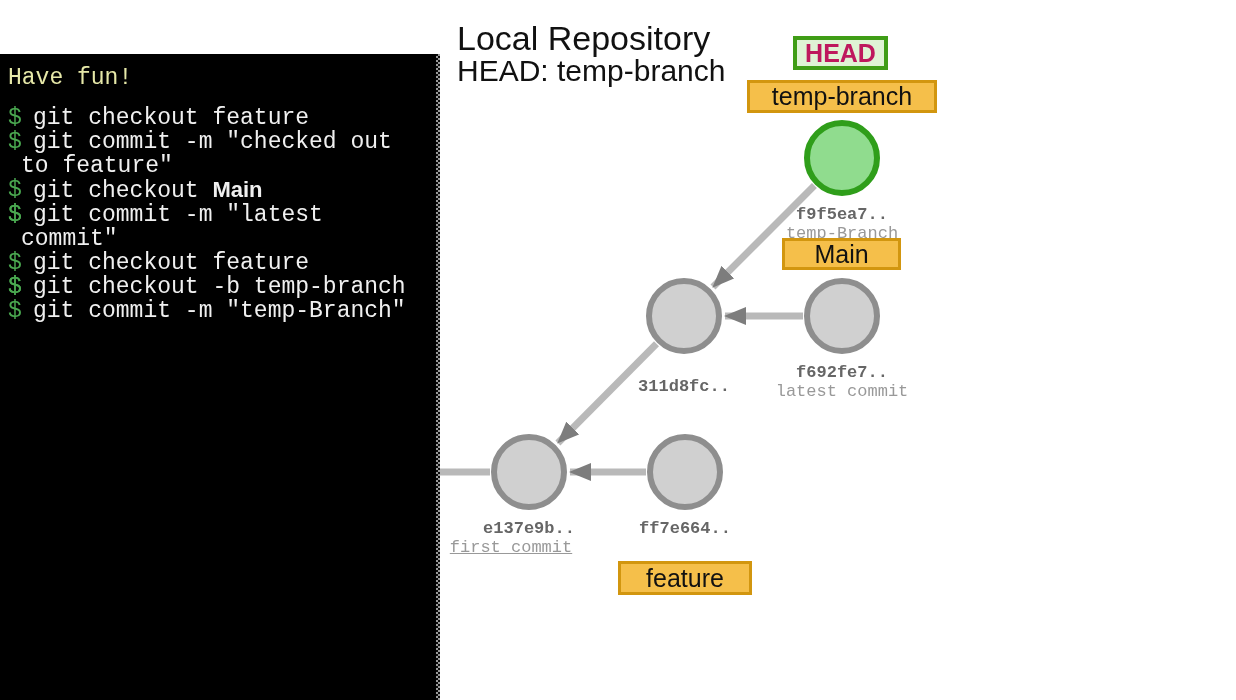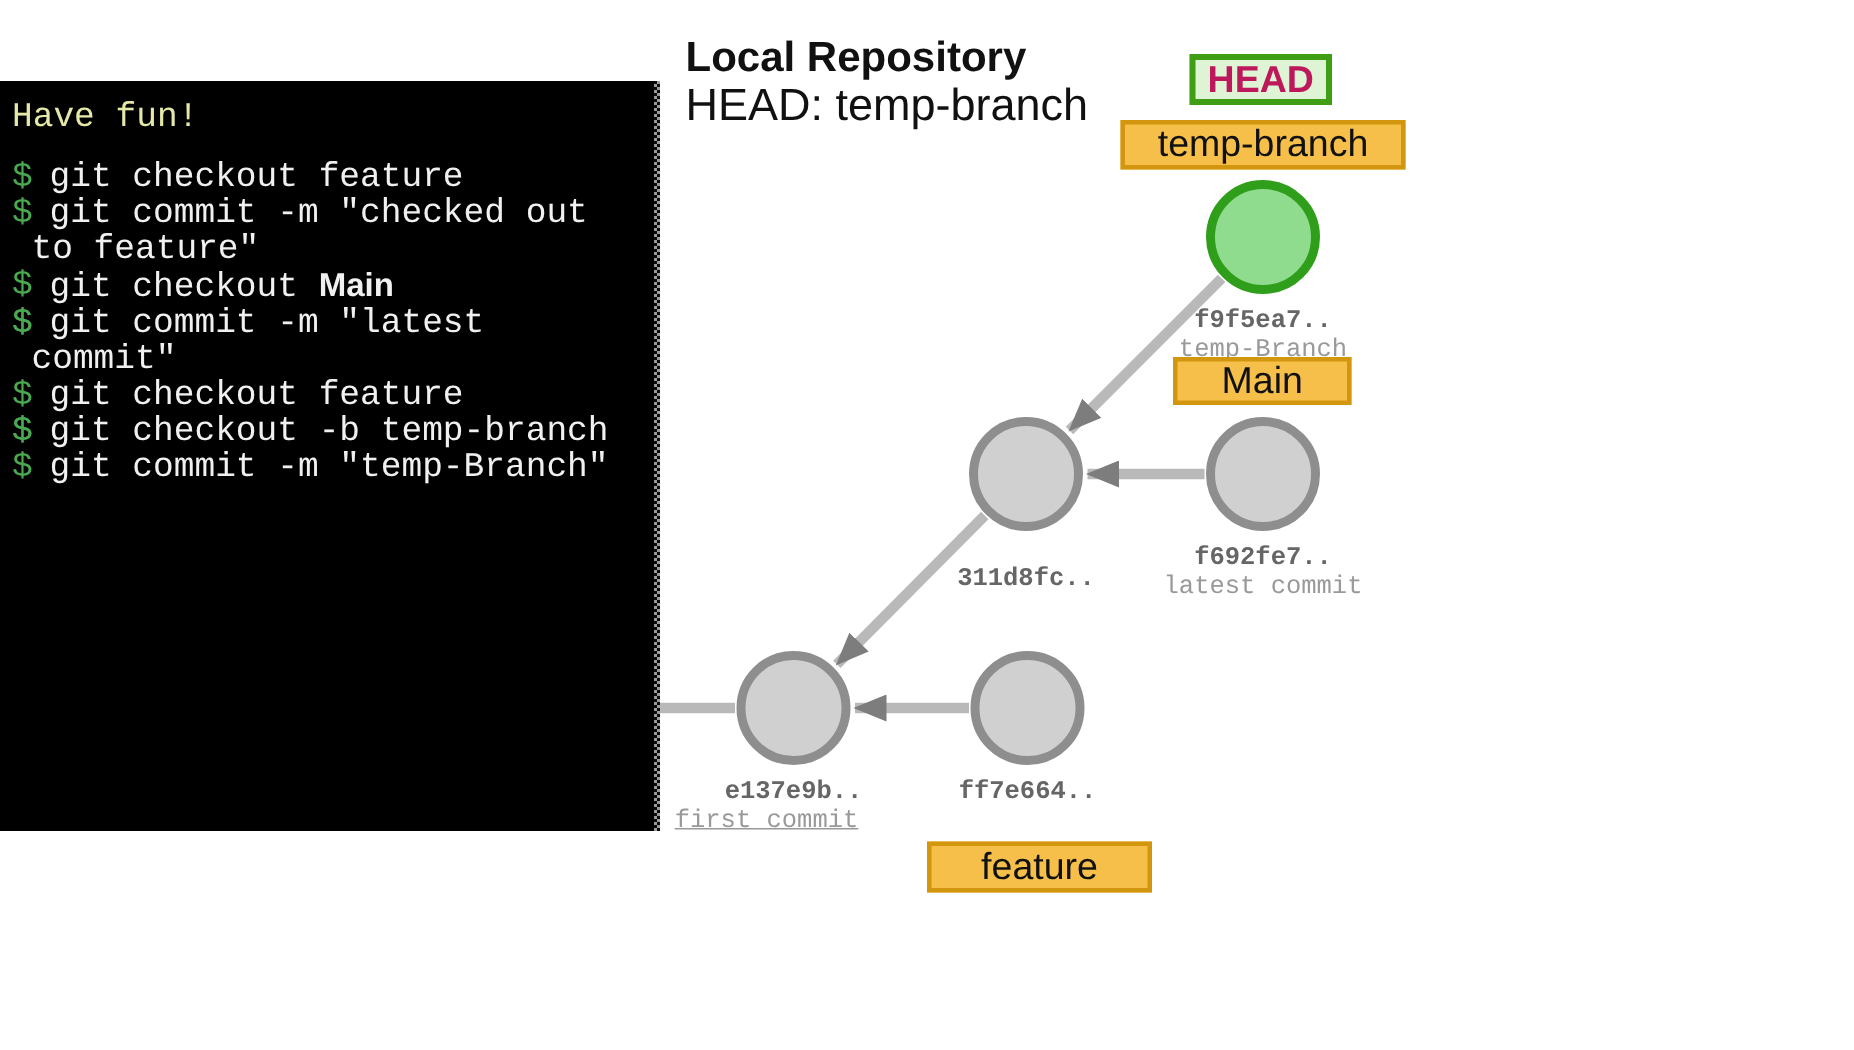--- a/index.html
+++ b/index.html
@@ -2,40 +2,40 @@
 <html style="--terminal-bg: #000000; --prompt-green: #4aa850; --command-text: #f0f0f0; --greeting-yellow: #e6e8a8; --head-box-bg: #dff3d5; --head-box-border: #3f9d16; --branch-box-bg: #f5bf4a; --branch-box-border: #d2960f; --commit-current-fill: #90dc8e; --commit-current-border: #2f9e1a; --commit-fill: #d0d0d0; --commit-border: #8e8e8e; --edge-line: #b9b9b9; --edge-head: #7d7d7d; --id-text: #666666; --message-text: #999999;"><head>
 <meta charset="utf-8">
 <style>
   html,body{margin:0;padding:0;background:#fff;}
   .stage{
     position:relative;width:1236px;height:700px;overflow:hidden;
     background:#fff;font-family:"Liberation Sans",sans-serif;
   }
   
   .terminal{
-    position:absolute;left:0;top:54px;width:440px;height:500px;
+    position:absolute;left:0;top:54px;width:440px;height:646px;
     background:var(--terminal-bg,#000);z-index:10;box-sizing:border-box;
     padding:12px 4px 0 0;
     font-family:"Liberation Mono","DejaVu Sans Mono",monospace;
     font-size:23px;line-height:24px;color:var(--command-text,#f0f0f0);
   }
   .terminal::after{
     content:"";position:absolute;right:0;top:0;bottom:0;width:4px;
     background:conic-gradient(#9a9a9a 25%,#0a0a0a 0 50%,#9a9a9a 0 75%,#0a0a0a 0) 0 0/4px 4px;
   }
   .greeting{color:var(--greeting-yellow,#e6e8a8);padding-left:8px;margin-bottom:16px;}
   .term-line{position:relative;padding-left:21px;text-indent:12px;}
   .term-line .prompt{
     position:absolute;left:8px;top:0;color:var(--prompt-green,#4aa850);text-indent:0;
   }
   .term-line .cmd{white-space:pre-wrap;}
   .branch-token{font-family:"Liberation Sans",sans-serif;font-weight:600;font-size:22px;}
   
   .repo-header{position:absolute;left:457px;top:21px;z-index:5;color:#111;}
-  .repo-header h1{margin:0;font-size:28px;line-height:34px;font-weight:bold;}
+  .repo-header h1{margin:0;font-size:34px;line-height:34px;font-weight:normal;}
   .repo-header .subtitle{font-size:30px;line-height:32px;font-weight:normal;text-align:right;}
   
   .edges{position:absolute;left:0;top:0;z-index:1;}
   .graph{position:absolute;left:0;top:0;width:100%;height:100%;z-index:2;}
   .commit{
     position:absolute;width:64px;height:64px;border-radius:50%;
     background:var(--commit-fill,#d0d0d0);border:6px solid var(--commit-border,#8e8e8e);
     z-index:2;
   }
   .commit.current{
@@ -113,17 +113,17 @@
       <div class="commit" style="left: 804px; top: 278px;"></div>
       <div class="commit-id" style="left: 842px; top: 363px;">f692fe7..</div>
       <div class="commit-msg" style="left: 842px; top: 382px;">latest commit</div>
       <div class="commit" style="left: 491px; top: 434px;"></div>
       <div class="commit-id" style="left: 529px; top: 519px;">e137e9b..</div>
       <div class="commit-msg" style="left: 511px; top: 538px; text-decoration: underline;">first commit</div>
       <div class="commit" style="left: 647px; top: 434px;"></div>
       <div class="commit-id" style="left: 685px; top: 519px;">ff7e664..</div>
       <div class="branch-box" style="left: 747px; top: 80px; width: 190px; height: 33px;">temp-branch</div>
       <div class="branch-box" style="left: 782px; top: 238px; width: 119px; height: 32px;">Main</div>
-      <div class="branch-box" style="left: 618px; top: 561px; width: 150px; height: 34px;">feature</div>
+      <div class="branch-box" style="left: 618px; top: 561px; width: 134px; height: 34px;">feature</div>
       <div class="head-box" style="left: 793px; top: 36px; width: 95px; height: 34px;">HEAD</div>
     </div>
 
 </div>
 
 </body></html>

